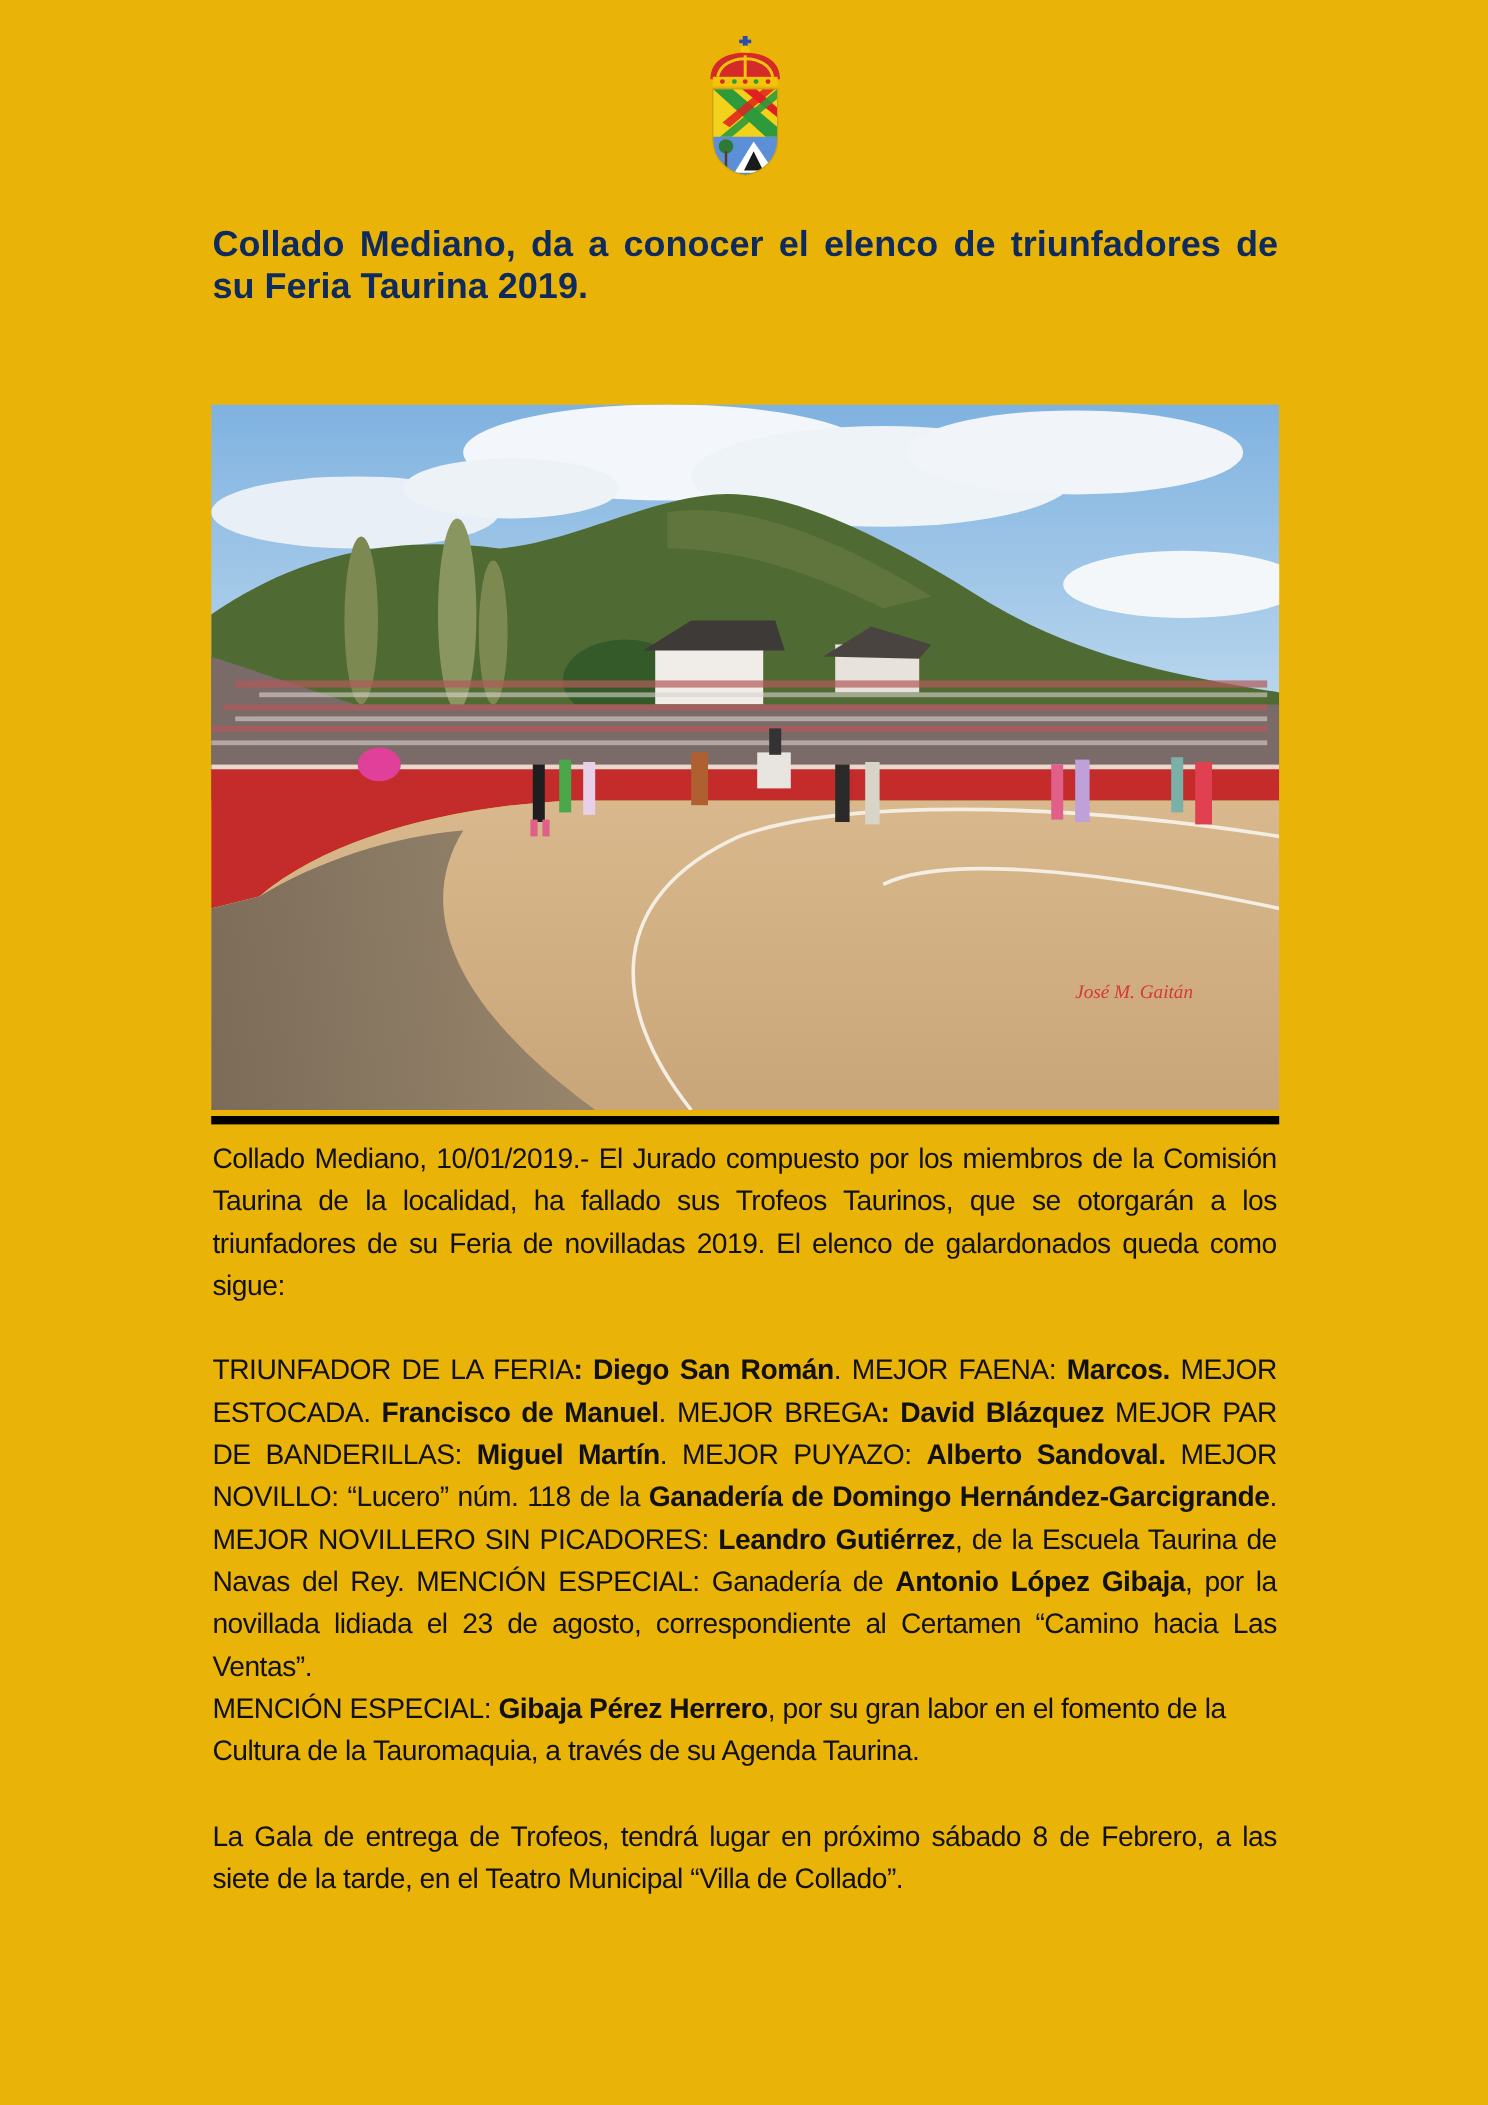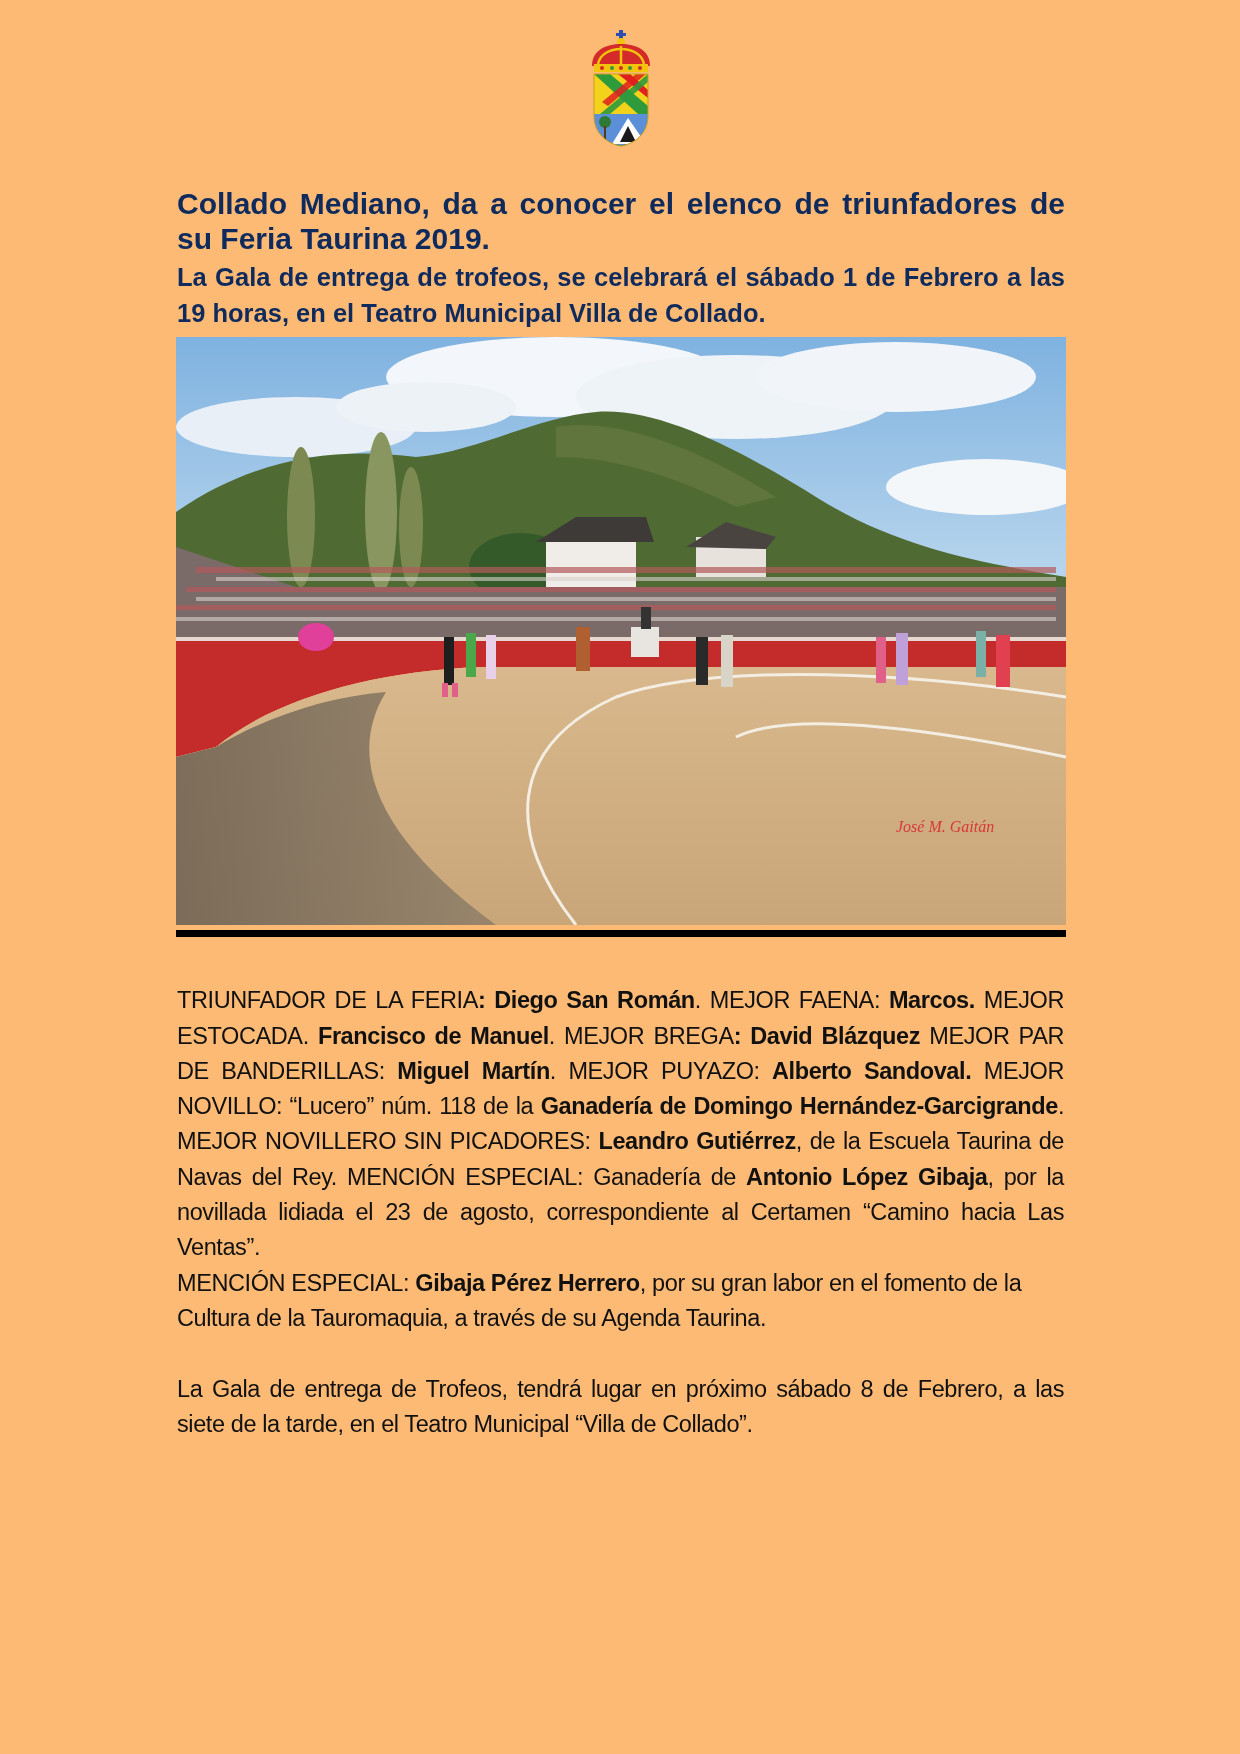--- a/index.html
+++ b/index.html
@@ -1,17 +1,17 @@
 <!DOCTYPE html>
 <html><head>
 <meta charset="utf-8">
 <style>
   html, body { margin: 0; padding: 0; background: #ffffff; }
   body { width: 1240px; height: 1754px; position: relative; overflow: hidden; }
-  .page { position: absolute; left: 0; top: 0; width: 1240px; height: 1754px; background: #fdba74; }
+  .page { position: absolute; left: 0; top: 0; width: 1240px; height: 1754px; background: #eab308; }
 
   .crest { position: absolute; left: 588px; top: 30px; width: 66px; height: 118px; }
 
   .title-block { position: absolute; left: 177px; top: 186px; width: 888px;
     font-family: "Liberation Sans", sans-serif; font-weight: bold; color: #0f2a5c; }
   .title { font-size: 30px; line-height: 35px; text-align: justify; text-align-last: left; margin: 0; }
   .subtitle { font-size: 25.5px; line-height: 36px; text-align: justify; text-align-last: left; margin: 0; margin-top: 3px; }
 
   .photo { position: absolute; left: 176px; top: 337px; width: 890px; height: 588px; overflow: hidden; }
   .rule { position: absolute; left: 176px; top: 930px; width: 890px; height: 7px; background: #000; }
@@ -60,21 +60,20 @@
       <rect x="16" y="96" width="2" height="14" fill="#5a3a1a"></rect>
       <polygon points="24,114 40,88 58,114" fill="#ffffff"></polygon>
       <polygon points="32,112 40,96 48,112" fill="#1a1a1a"></polygon>
       <path d="M6 108 Q33 122 60 108 V118 H6 Z" fill="#2e9a3c"></path>
     </g>
     <path d="M6 44 H60 V86 C60 104 46 114 33 116 C20 114 6 104 6 86 Z" fill="none" stroke="#c8a018" stroke-width="1"></path>
   </svg>
 
   <div class="title-block">
     <h1 class="title">Collado Mediano, da a conocer el elenco de triunfadores de su Feria Taurina 2019.</h1>
-    <h2 class="subtitle">La Gala de entrega de trofeos, se celebrará el sábado 1 de Febrero a las 19 horas,  en el Teatro Municipal Villa de Collado.</h2>
   </div>
 
   <svg class="photo" viewBox="0 0 890 588" preserveAspectRatio="none">
     <defs>
       <linearGradient id="sky" x1="0" y1="0" x2="0" y2="1">
         <stop offset="0" stop-color="#7fb2e0"></stop>
         <stop offset="1" stop-color="#bcd8ee"></stop>
       </linearGradient>
       <linearGradient id="sand" x1="0" y1="0" x2="0" y2="1">
         <stop offset="0" stop-color="#d8b88c"></stop>
@@ -149,20 +148,21 @@
     </g>
 
     <ellipse cx="140" cy="300" rx="18" ry="14" fill="#e0409a"></ellipse>
 
     <text x="720" y="495" font-family="Liberation Serif, serif" font-style="italic" font-size="16" fill="#d83838">José M. Gaitán</text>
   </svg>
 
   <div class="rule"></div>
 
   <div class="body-text">
+    <p>Collado Mediano, 10/01/2019.- El Jurado compuesto por los miembros de la Comisión Taurina de la localidad, ha fallado sus Trofeos Taurinos, que se otorgarán a los triunfadores de su Feria de novilladas 2019. El elenco de galardonados queda como sigue:</p>
     <div class="gap"></div>
     <p>
       <span>TRIUNFADOR DE LA FERIA</span><b>: </b><b>Diego San Román</b><span>. </span><span>MEJOR FAENA</span><span>: </span><b>Marcos.</b><span> </span><span>MEJOR ESTOCADA</span><span>. </span><b>Francisco de Manuel</b><span>. </span><span>MEJOR BREGA</span><b>: </b><b>David Blázquez</b><span> </span><span>MEJOR PAR DE BANDERILLAS</span><span>: </span><b>Miguel Martín</b><span>. </span><span>MEJOR PUYAZO</span><span>: </span><b>Alberto Sandoval.</b><span> </span><span>MEJOR NOVILLO</span><span>: “Lucero” núm. 118 de la </span><b>Ganadería de Domingo Hernández-Garcigrande</b><span>. </span><span>MEJOR NOVILLERO SIN PICADORES</span><span>: </span><b>Leandro Gutiérrez</b><span>, de la Escuela Taurina de Navas del Rey. </span><span>MENCIÓN ESPECIAL</span><span>: Ganadería de </span><b>Antonio López Gibaja</b><span>, por la novillada lidiada el 23 de agosto, correspondiente al Certamen “Camino hacia Las Ventas”.</span>
     </p>
     <p class="line-left">
       <span>MENCIÓN ESPECIAL</span><span>: </span><b>Gibaja Pérez Herrero</b><span>, por su gran labor en el fomento de la Cultura de la Tauromaquia, a través de su Agenda Taurina.</span>
     </p>
     <div class="gap"></div>
     <p>La Gala de entrega de Trofeos, tendrá lugar en próximo sábado 8 de Febrero, a las siete de la tarde,  en el Teatro Municipal “Villa de Collado”.</p>
   </div>

